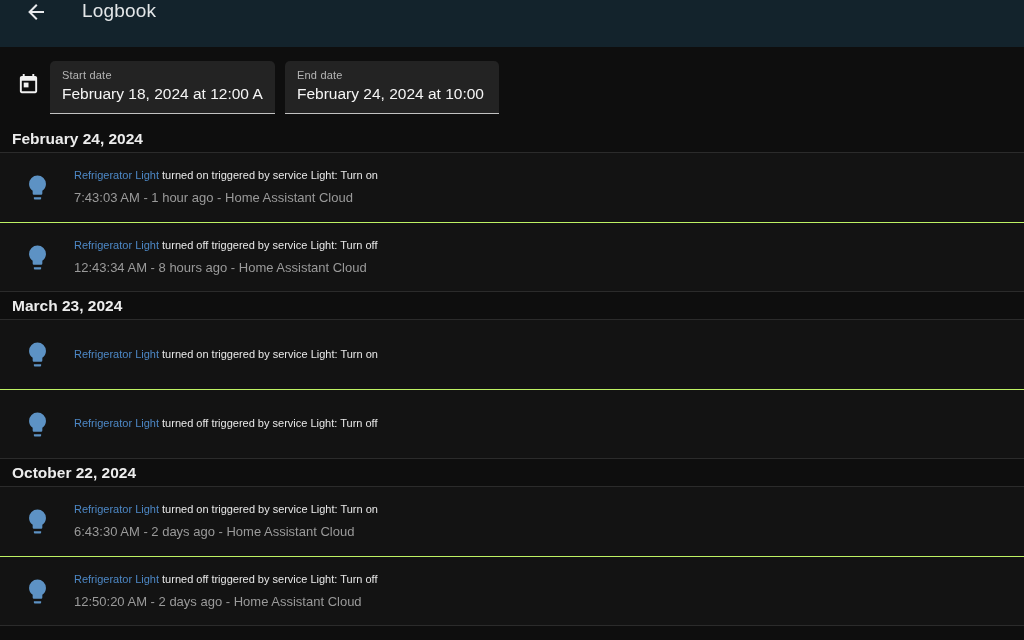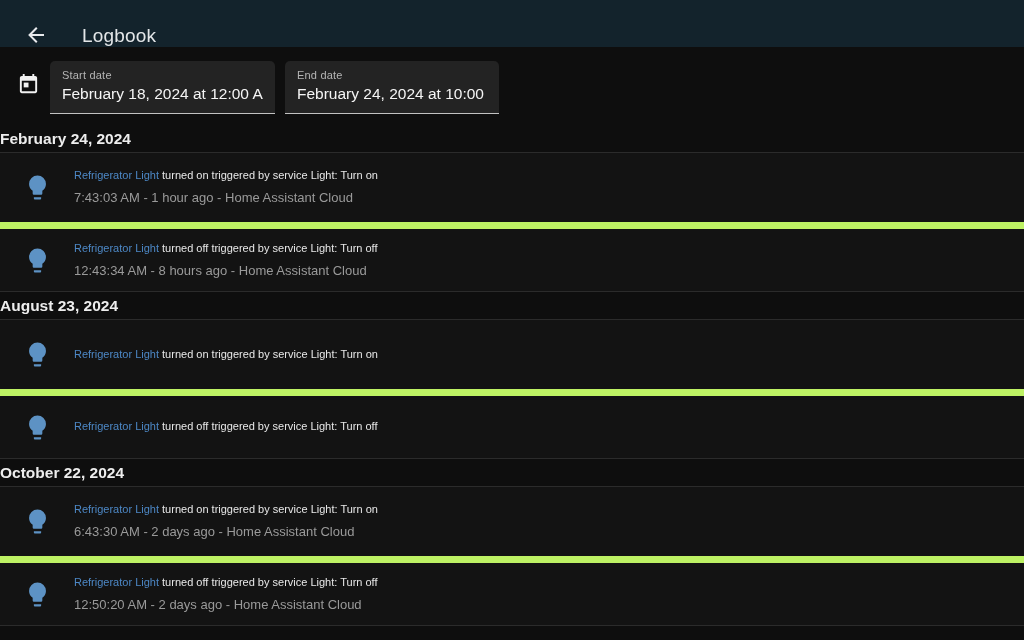--- a/index.html
+++ b/index.html
@@ -9,21 +9,21 @@
     font-family:"Liberation Sans", sans-serif;
     overflow:hidden;
     -webkit-font-smoothing:antialiased;
   }
 
   
   .appbar {
     height:47px;
     background:#13232c;
     display:flex;
-    align-items:flex-end;
+    align-items:flex-start;
     padding-left:24px;
     box-sizing:border-box;
   }
   .back-btn {
     width:24px; height:24px;
     display:flex; align-items:center; justify-content:center;
     cursor:pointer;
   }
   .page-title {
     color:#e3e6e8;
@@ -83,40 +83,40 @@
     width:0; height:0;
     border-left:5px solid transparent;
     border-right:5px solid transparent;
     border-top:5px solid #b5b5b5;
   }
 
   
   .section-header {
     height:28px;
     display:flex; align-items:center;
-    padding-left:0;
+    padding-left:12px;
     box-sizing:border-box;
     color:#ededed;
     font-size:15.5px;
     font-weight:bold;
     border-bottom:1px solid #2b2b2b;
     background:#0e0e0e;
   }
   .entry-list {
     background:#131313;
     border-bottom:1px solid #2b2b2b;
   }
   .entry {
     height:69px;
     display:flex;
     align-items:center;
     box-sizing:border-box;
     cursor:pointer;
   }
-  .entry + .entry { border-top:7px solid #bef264; }
+  .entry + .entry { border-top:1px solid #bef264; }
   .icon-col {
     width:74px;
     display:flex; justify-content:center; align-items:center;
     flex:0 0 74px;
   }
   .text-col { flex:1; min-width:0; }
   .line1 { font-size:11px; color:#e8e8e8; line-height:1.2; white-space:nowrap; overflow:hidden; }
   .entity-link { color:#4d88c6; }
   .line2 { font-size:13px; color:#9a9a9a; margin-top:8px; line-height:1.2; }
 </style>
@@ -186,21 +186,21 @@
       <div class="line1">
         <span class="entity-link">Refrigerator Light</span><span> turned off triggered by service Light: Turn off</span>
       </div>
       <div class="line2">12:43:34 AM - 8 hours ago - Home Assistant Cloud</div>
     </div>
   </div>
 </div>
   </div>
 
   <div>
-    <div class="section-header">August 23, 2024</div>
+    <div class="section-header">March 23, 2024</div>
     <div class="entry-list">
   <div class="entry">
     <div class="icon-col">
       <span style="display:flex;">
         <svg width="29" height="29" viewBox="0 0 24 24">
           <path fill="#5d92c4" d="M12,2A7,7 0 0,0 5,9C5,11.38 6.19,13.47 8,14.74V17A1,1 0 0,0 9,18H15A1,1 0 0,0 16,17V14.74C17.81,13.47 19,11.38 19,9A7,7 0 0,0 12,2M9,21C9,21.55 9.45,22 10,22H14C14.55,22 15,21.55 15,21V20H9V21Z"></path>
         </svg>
       </span>
     </div>
     <div class="text-col">

